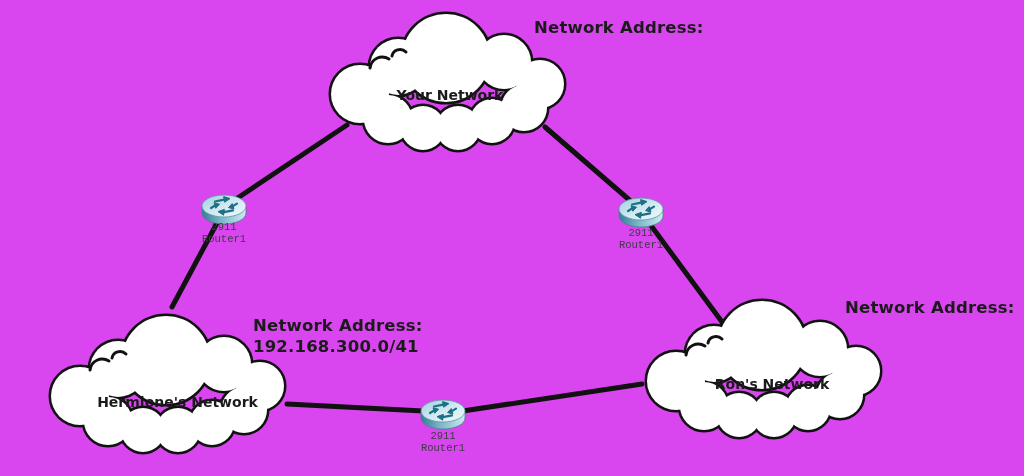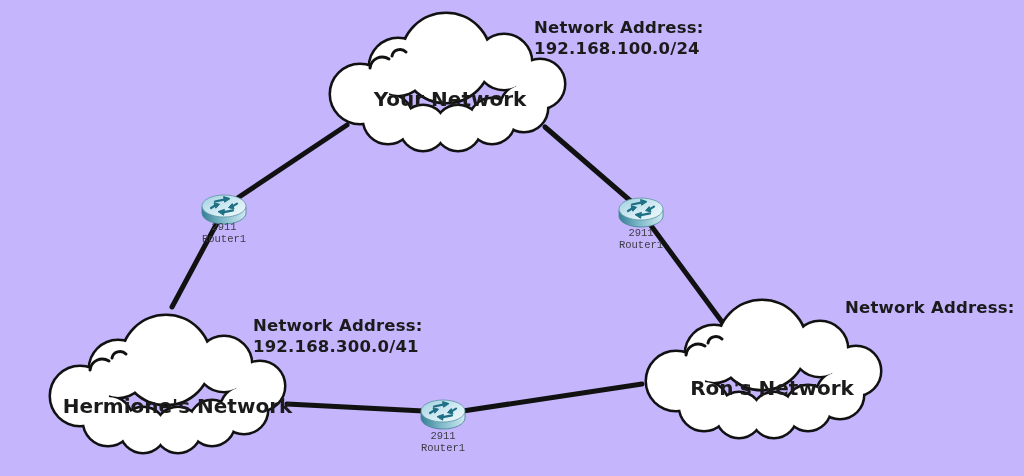--- a/index.html
+++ b/index.html
@@ -1,17 +1,17 @@
 <!DOCTYPE html>
 <html style="--link-color: #111111; --cloud-outline: #111111; --cloud-fill: #ffffff; --text-color: #1b1b1b; --router-label-color: #3c3c44; --router-body-teal: #357f95; --router-top-light: #cfe9f2;"><head>
 <meta charset="utf-8">
 <style>
   html,body { margin:0; padding:0; background:#ffffff; }
   .canvas {
-    position:relative; width:1024px; height:476px; background:#c4b5fd;
+    position:relative; width:1024px; height:476px; background:#d946ef;
     font-family:"DejaVu Sans", sans-serif; overflow:hidden;
   }
   .stage { position:absolute; left:0; top:0; }
 
   
   .link { stroke:var(--link-color,#111111); stroke-width:5; stroke-linecap:round; }
 
   
   .cloud-stroke { fill:none; stroke:var(--cloud-outline,#111111); stroke-width:5px; }
   .cloud-fill   { fill:var(--cloud-fill,#ffffff); stroke:none; }
@@ -22,21 +22,21 @@
   .router-top   { stroke:#5d93a2; stroke-width:0.8px; }
   .router-arrow { fill:#1f6f85; stroke:#1f6f85; }
   .router-arrow-tail { stroke:#1f6f85; stroke-width:2.2px; stroke-linecap:round; fill:none; }
 
   
   .addr {
     position:absolute; font-size:16.5px; font-weight:bold; letter-spacing:0.2px;
     color:var(--text-color,#1b1b1b); line-height:21px; white-space:nowrap;
   }
   .cloud-label {
-    position:absolute; font-size:20px; font-weight:bold; text-align:center;
+    position:absolute; font-size:14px; font-weight:bold; text-align:center;
     color:var(--text-color,#1b1b1b); white-space:nowrap;
   }
   .router-label {
     position:absolute; width:90px; text-align:center;
     font-family:Liberation Mono, monospace; font-size:10.5px; line-height:12px;
     color:var(--router-label-color,#3c3c44);
   }
   .addr-your      { left:534px; top:17px;  }
   .addr-hermione  { left:253px; top:315px; }
   .addr-ron       { left:845px; top:297px; }
@@ -113,21 +113,20 @@
     <use href="#cloud" transform="translate(38,310)"></use>
     <use href="#cloud" transform="translate(634,295)"></use>
 
     <use href="#routerIcon" transform="translate(200,192)"></use>
     <use href="#routerIcon" transform="translate(617,195)"></use>
     <use href="#routerIcon" transform="translate(419,397)"></use>
   </svg>
 
   <div class="addr addr-your">
     <div>Network Address:</div>
-    <div>192.168.100.0/24</div>
   </div>
   <div class="addr addr-hermione">
     <div>Network Address:</div>
     <div>192.168.300.0/41</div>
   </div>
   <div class="addr addr-ron">
     <div>Network Address:</div>
   </div>
 
   <div class="cloud-label cloud-label-your">Your Network</div>

